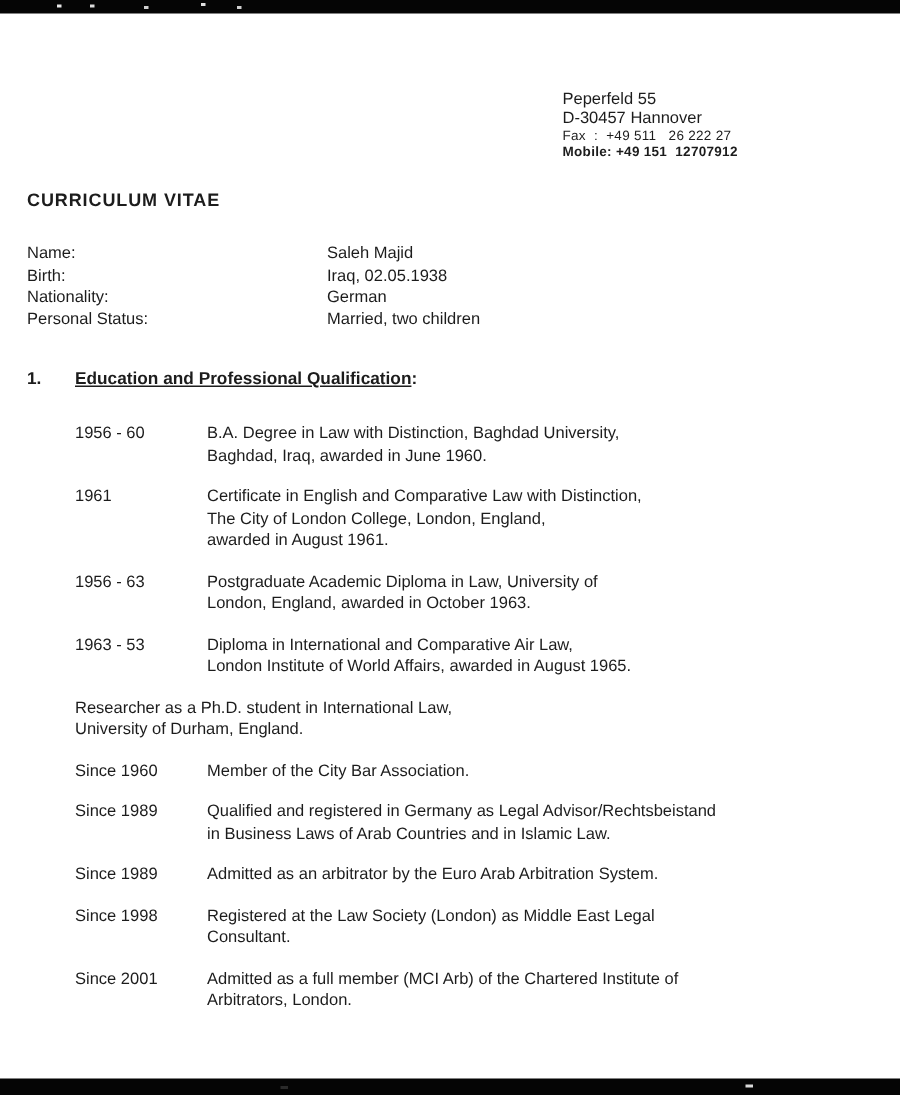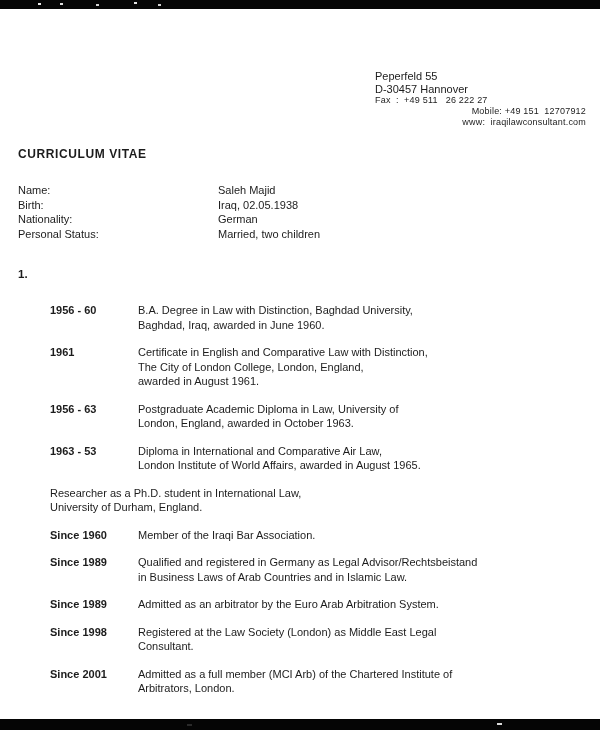--- a/index.html
+++ b/index.html
@@ -36,39 +36,38 @@
     width: 5px; height: 2px;
     background: #dadada;
     box-shadow: -310px 1px 0 #2a2a2a;
   }
   .page {
     position: absolute;
     top: 9px;
     left: 0;
     width: 600px;
     padding: 4px 14px 0 18px;
-    margin-top: 10px;
   }
   
   .contact {
     margin-top: 47px;
     margin-left: 357px;
     line-height: 12.5px;
   }
   .contact .addr {
     font-size: 11px;
     line-height: 12.5px;
   }
   .contact .small {
     font-size: 9px;
     line-height: 11px;
     white-space: pre;
     letter-spacing: 0.2px;
   }
-  .contact .strong { font-weight: 400; text-align: right; }
+  .contact .strong { font-weight: 700; }
   
   .cv-title {
     margin-top: 19px;
     font-size: 12px;
     font-weight: 700;
     letter-spacing: 0.6px;
   }
   
   .personal {
     margin-top: 22px;
@@ -96,41 +95,40 @@
   }
   .entry {
     display: flex;
     margin-bottom: 13px;
     font-size: 11px;
     line-height: 14.5px;
   }
   .entry .period {
     width: 88px;
     flex: 0 0 88px;
-    font-weight: 700;
+    font-weight: 400;
     white-space: nowrap;
   }
   .entry .etext {
     flex: 1;
     white-space: pre-line;
   }
 </style>
 </head>
 <body>
 
 <div class="scan-bar top"></div>
 
 <div class="page">
 
   <div class="contact">
     <div class="addr">Peperfeld 55</div>
     <div class="addr">D-30457 Hannover</div>
     <div class="small">Fax  :  +49 511   26 222 27</div>
     <div class="small strong">Mobile: +49 151  12707912</div>
-    <div class="small strong">www:  iraqilawconsultant.com</div>
   </div>
 
   <div class="cv-title">CURRICULUM VITAE</div>
 
   <div class="personal">
     <div class="row">
       <span class="label">Name:</span>
       <span class="value">Saleh Majid</span>
     </div>
     <div class="row">
@@ -142,20 +140,23 @@
       <span class="value">German</span>
     </div>
     <div class="row">
       <span class="label">Personal Status:</span>
       <span class="value">Married, two children</span>
     </div>
   </div>
 
   <div class="section-heading">
     <span class="num">1.</span>
+    <span>
+      <span class="head-text">Education and Professional Qualification</span><span>:</span>
+    </span>
   </div>
 
   <div class="entries">
     <div class="entry">
       <span class="period">1956 - 60</span>
       <span class="etext">B.A. Degree in Law with Distinction, Baghdad University,
 Baghdad, Iraq, awarded in June 1960.</span>
     </div>
     <div class="entry">
       <span class="period">1961</span>
@@ -172,21 +173,21 @@
       <span class="period">1963 - 53</span>
       <span class="etext">Diploma in International and Comparative Air Law,
 London Institute of World Affairs, awarded in August 1965.</span>
     </div>
     <div class="entry">
       <span class="etext">Researcher as a Ph.D. student in International Law,
 University of Durham, England.</span>
     </div>
     <div class="entry">
       <span class="period">Since 1960</span>
-      <span class="etext">Member of the Iraqi Bar Association.</span>
+      <span class="etext">Member of the City Bar Association.</span>
     </div>
     <div class="entry">
       <span class="period">Since 1989</span>
       <span class="etext">Qualified and registered in Germany as Legal Advisor/Rechtsbeistand
 in Business Laws of Arab Countries and in Islamic Law.</span>
     </div>
     <div class="entry">
       <span class="period">Since 1989</span>
       <span class="etext">Admitted as an arbitrator by the Euro Arab Arbitration System.</span>
     </div>

